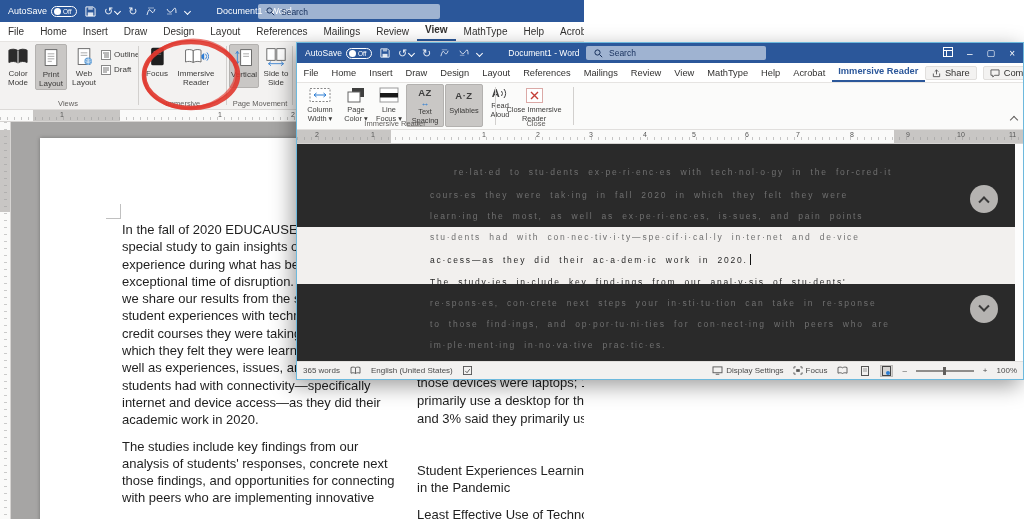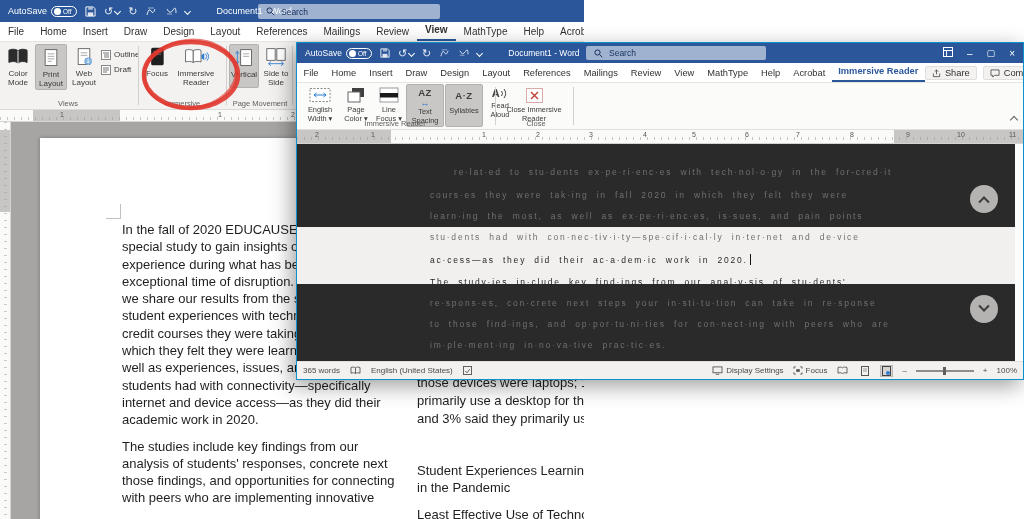--- a/index.html
+++ b/index.html
@@ -1,21 +1,21 @@
 <!DOCTYPE html>
 <html><head>
 <meta charset="utf-8">
 <style>
   * { margin:0; padding:0; box-sizing:border-box; }
   html,body { width:1024px; height:519px; overflow:hidden; background:#fff;
               font-family:"Liberation Sans", sans-serif; }
   .abs { position:absolute; }
 
   
-  .window { position:absolute; overflow:hidden; background:#0ea5e9; }
+  .window { position:absolute; overflow:hidden; background:#7dd3fc; }
   #bg-win { left:0; top:0; width:584px; height:519px; }
   #fg-win { left:296px; top:42px; width:728px; height:338px;
             box-shadow:-4px 6px 20px rgba(0,0,0,.38); border:1px solid rgba(0,0,0,.12); }
 
   
   .titlebar { display:flex; align-items:center; background:#2b579a; color:#fff; gap:8px; padding:0 8px; position:relative; }
   #bg-win .titlebar { height:22px; font-size:9px; }
   #fg-win .titlebar { height:20px; font-size:8.5px; }
   .autosave { display:flex; align-items:center; gap:4px; }
   .toggle { width:26px; height:11px; border:1px solid #fff; border-radius:6px; display:flex; align-items:center; gap:2px; padding:0 2px; }
@@ -419,21 +419,21 @@
     </span>
   </div>
 
   <div class="ribbon">
     <div class="abs" style="left:4px; top:1px; display:flex; gap:1px;">
       <div class="rbtn" style="width:38px">
         <svg width="24" height="17" viewBox="0 0 24 17">
             <rect x="2" y="1.5" width="20" height="13" fill="#fff" stroke="#888" stroke-dasharray="2 1.5"></rect>
             <path d="M6 8h12 M6 8l2.5-2 M6 8l2.5 2 M18 8l-2.5-2 M18 8l-2.5 2" stroke="#2b7cd3" fill="none"></path>
           </svg>
-        <span class="lbl"><span>English Width</span> ▾</span>
+        <span class="lbl"><span>Column Width</span> ▾</span>
       </div>
       <div class="rbtn" style="width:32px">
         <svg width="20" height="17" viewBox="0 0 20 17">
             <rect x="6" y="1" width="12" height="9" fill="#3f3f3f"></rect>
             <rect x="2" y="5" width="12" height="10" fill="#fff" stroke="#666"></rect>
           </svg>
         <span class="lbl"><span>Page Color</span> ▾</span>
       </div>
       <div class="rbtn" style="width:32px">
         <svg width="22" height="17" viewBox="0 0 22 17">

